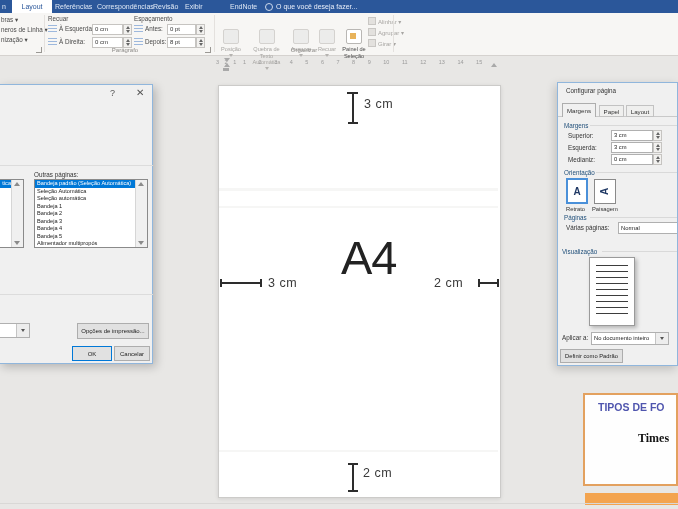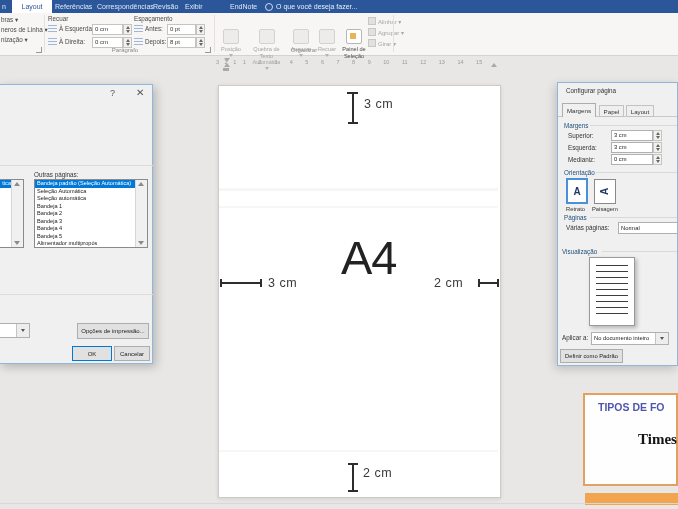--- a/index.html
+++ b/index.html
@@ -69,21 +69,21 @@
         text-align:center;}
   .tab2.active{background:#f0f0f0;border-color:#adadad;border-bottom:none;z-index:2;}
   .oicon{position:absolute;background:#fff;border:1px solid #8a8a8a;box-sizing:border-box;display:flex;align-items:center;justify-content:center;
          font-size:10px;font-weight:bold;color:#1f3864;}
   .oicon.sel{border:2px solid #4a90d9;}
   .pvw{position:absolute;background:#fff;border:1px solid #9a9a9a;box-shadow:2px 2px 4px rgba(0,0,0,.25);}
   .pvw i{position:absolute;left:6px;top:7px;right:6px;bottom:7px;background:repeating-linear-gradient(#3d3d3d 0 1.5px,transparent 1.5px 6px);}
   
   .fontbox{position:absolute;left:583px;top:393px;width:95px;height:93px;background:#fefefe;border:2px solid #e3a15f;box-sizing:border-box;}
   .fontbox .ttl{position:absolute;left:13px;top:6px;font-size:10.5px;font-weight:bold;color:#4f55ae;white-space:nowrap;}
-  .fontbox .smp{position:absolute;left:53px;top:36px;font-size:15px;font-weight:bold;color:#141414;font-family:"Liberation Serif",serif;white-space:nowrap;}
+  .fontbox .smp{position:absolute;left:53px;top:36px;font-size:12px;font-weight:bold;color:#141414;font-family:"Liberation Serif",serif;white-space:nowrap;}
   .obar{position:absolute;left:585px;top:493px;width:93px;height:12px;background:#f3a44f;}
   .botline{position:absolute;left:0;top:503px;width:678px;height:1px;background:#d9d8d6;}
 </style>
 </head>
 <body>
 
 <div id="screen">
 
   <div class="abs tabbar">
     <span class="tb" style="left:2px;">n</span>

